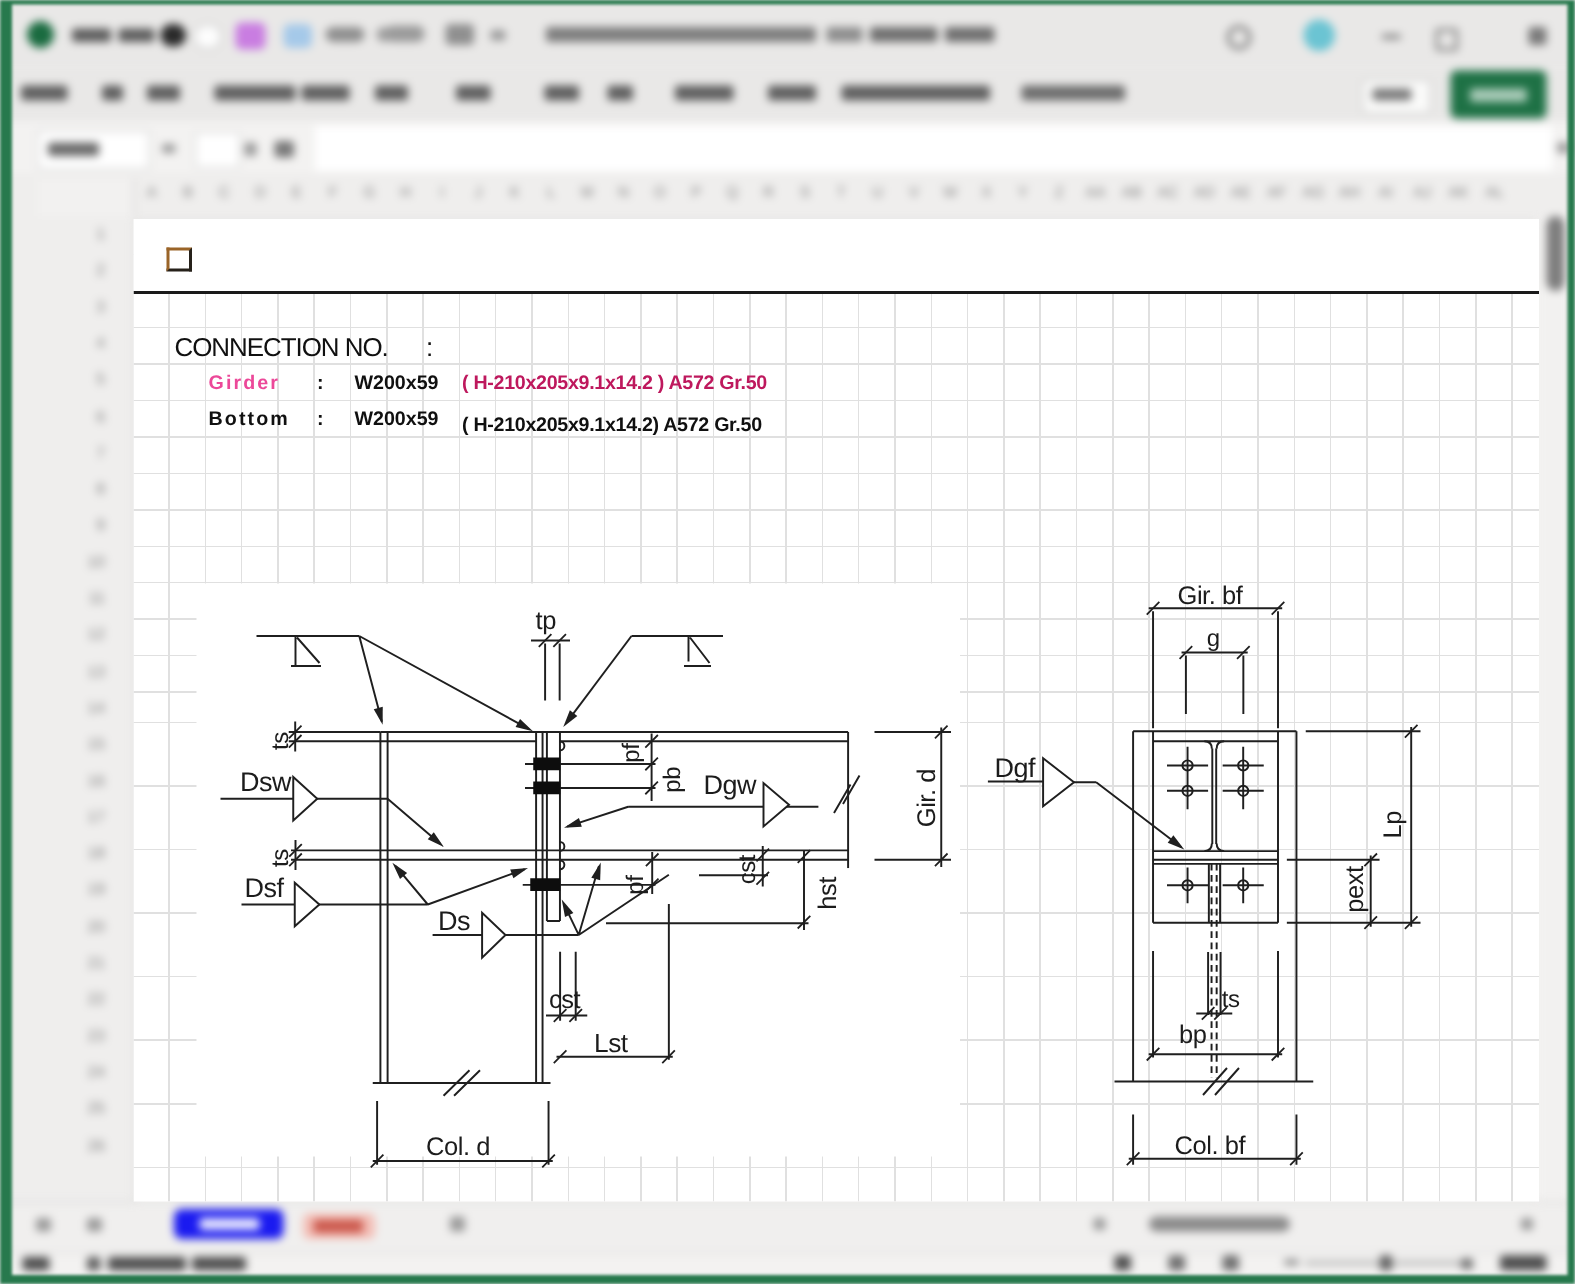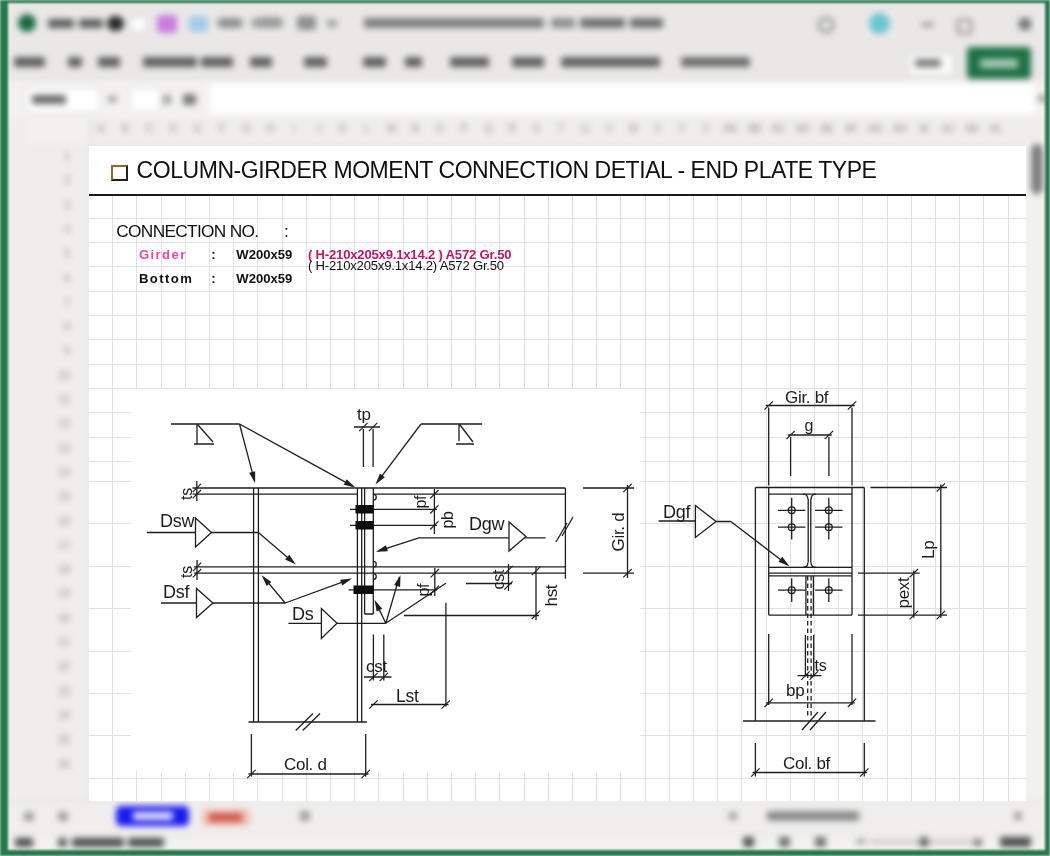--- a/index.html
+++ b/index.html
@@ -189,32 +189,31 @@
   <div class="abs" style="left:0;top:0;width:937px;height:655px;
     background-image:repeating-linear-gradient(to right, transparent 0px, transparent 23.2px, #e0e0e0 23.2px, #e0e0e0 24.2px);"></div>
   <div class="abs" style="left:0;top:0;width:937px;height:337px;
     background-image:repeating-linear-gradient(to bottom, transparent 0px, transparent 23.3px, #e0e0e0 23.3px, #e0e0e0 24.3px);"></div>
   <div class="abs" style="left:0;top:335px;width:937px;height:320px;
     background-image:repeating-linear-gradient(to bottom, #e0e0e0 0px, #e0e0e0 1px, transparent 1px, transparent 42.4px);"></div>
   <div class="abs" style="left:42px;top:243px;width:509px;height:382px;background:#fff;"></div>
 
   <div class="abs" style="left:0;top:0;width:937px;height:48px;background:#fff;border-bottom:2px solid #1a1a1a;"></div>
   <div class="abs" style="left:22.4px;top:18.5px;width:12.8px;height:12.7px;border-top:2px solid #9a6428;border-left:2px solid #9a6428;border-right:2px solid #26211a;border-bottom:2px solid #26211a;"></div>
-  <div class="abs" style="left:47.6px;top:12.9px;font-size:23px;line-height:23px;color:#101010;white-space:nowrap;letter-spacing:-0.45px;" id="titletext">COLUMN-GIRDER MOMENT CONNECTION DETIAL - END PLATE TYPE</div>
 
   <div class="abs" style="left:27.3px;top:75.8px;font-size:17.3px;line-height:18px;letter-spacing:-0.68px;color:#101010;white-space:nowrap;">CONNECTION NO.</div>
   <div class="abs" style="left:195px;top:75.8px;font-size:17.3px;line-height:18px;color:#101010;">:</div>
   <div class="abs" style="left:50px;top:101.9px;font-size:13.1px;line-height:14px;letter-spacing:1.4px;font-weight:bold;color:#ec4899;white-space:nowrap;">Girder</div>
   <div class="abs" style="left:122.3px;top:101.9px;font-size:13.1px;line-height:14px;font-weight:bold;color:#101010;">:</div>
   <div class="abs" style="left:147.3px;top:101.9px;font-size:13.1px;line-height:14px;font-weight:bold;color:#101010;white-space:nowrap;">W200x59</div>
   <div class="abs" style="left:219px;top:101.9px;font-size:13.1px;line-height:14px;font-weight:bold;color:#be185d;white-space:nowrap;"><span style="letter-spacing:-0.2px">( H-210x205x9.1x14.2 ) A572 Gr.50</span></div>
   <div class="abs" style="left:50px;top:126.2px;font-size:13.1px;line-height:14px;letter-spacing:1.4px;font-weight:bold;color:#101010;white-space:nowrap;">Bottom</div>
   <div class="abs" style="left:122.3px;top:126.2px;font-size:13.1px;line-height:14px;font-weight:bold;color:#101010;">:</div>
   <div class="abs" style="left:147.3px;top:126.2px;font-size:13.1px;line-height:14px;font-weight:bold;color:#101010;white-space:nowrap;">W200x59</div>
-  <div class="abs" style="left:219px;top:113px;font-size:13.1px;line-height:14px;font-weight:normal;color:#101010;white-space:nowrap;"><span style="letter-spacing:-0.2px">( H-210x205x9.1x14.2) A572 Gr.50</span></div>
+  <div class="abs" style="left:219px;top:130px;font-size:13.1px;line-height:14px;font-weight:bold;color:#101010;white-space:nowrap;"><span style="letter-spacing:-0.2px">( H-210x205x9.1x14.2) A572 Gr.50</span></div>
 </div>
 
 <svg class="abs" style="left:0;top:0;" width="1050" height="856" viewBox="0 0 1050 856" id="cad">
 <g stroke="#1f1f1f" stroke-width="1.3" fill="none" stroke-linecap="butt">
 
   <path d="M253.6 488 H565.4 M253.6 494.2 H357.4 M373.3 494.2 H565.4"></path>
   <path d="M258.4 566.9 H565.4 M258.4 573.2 H565.4"></path>
   <path d="M253.6 488 V722 M258.4 488 V722 M357.4 488 V722 M361.7 488 V722"></path>
   <path d="M364.6 488 V614 M373.3 488 V614 M364.6 614 H373.3"></path>
   <path d="M248.5 722 H367"></path>

